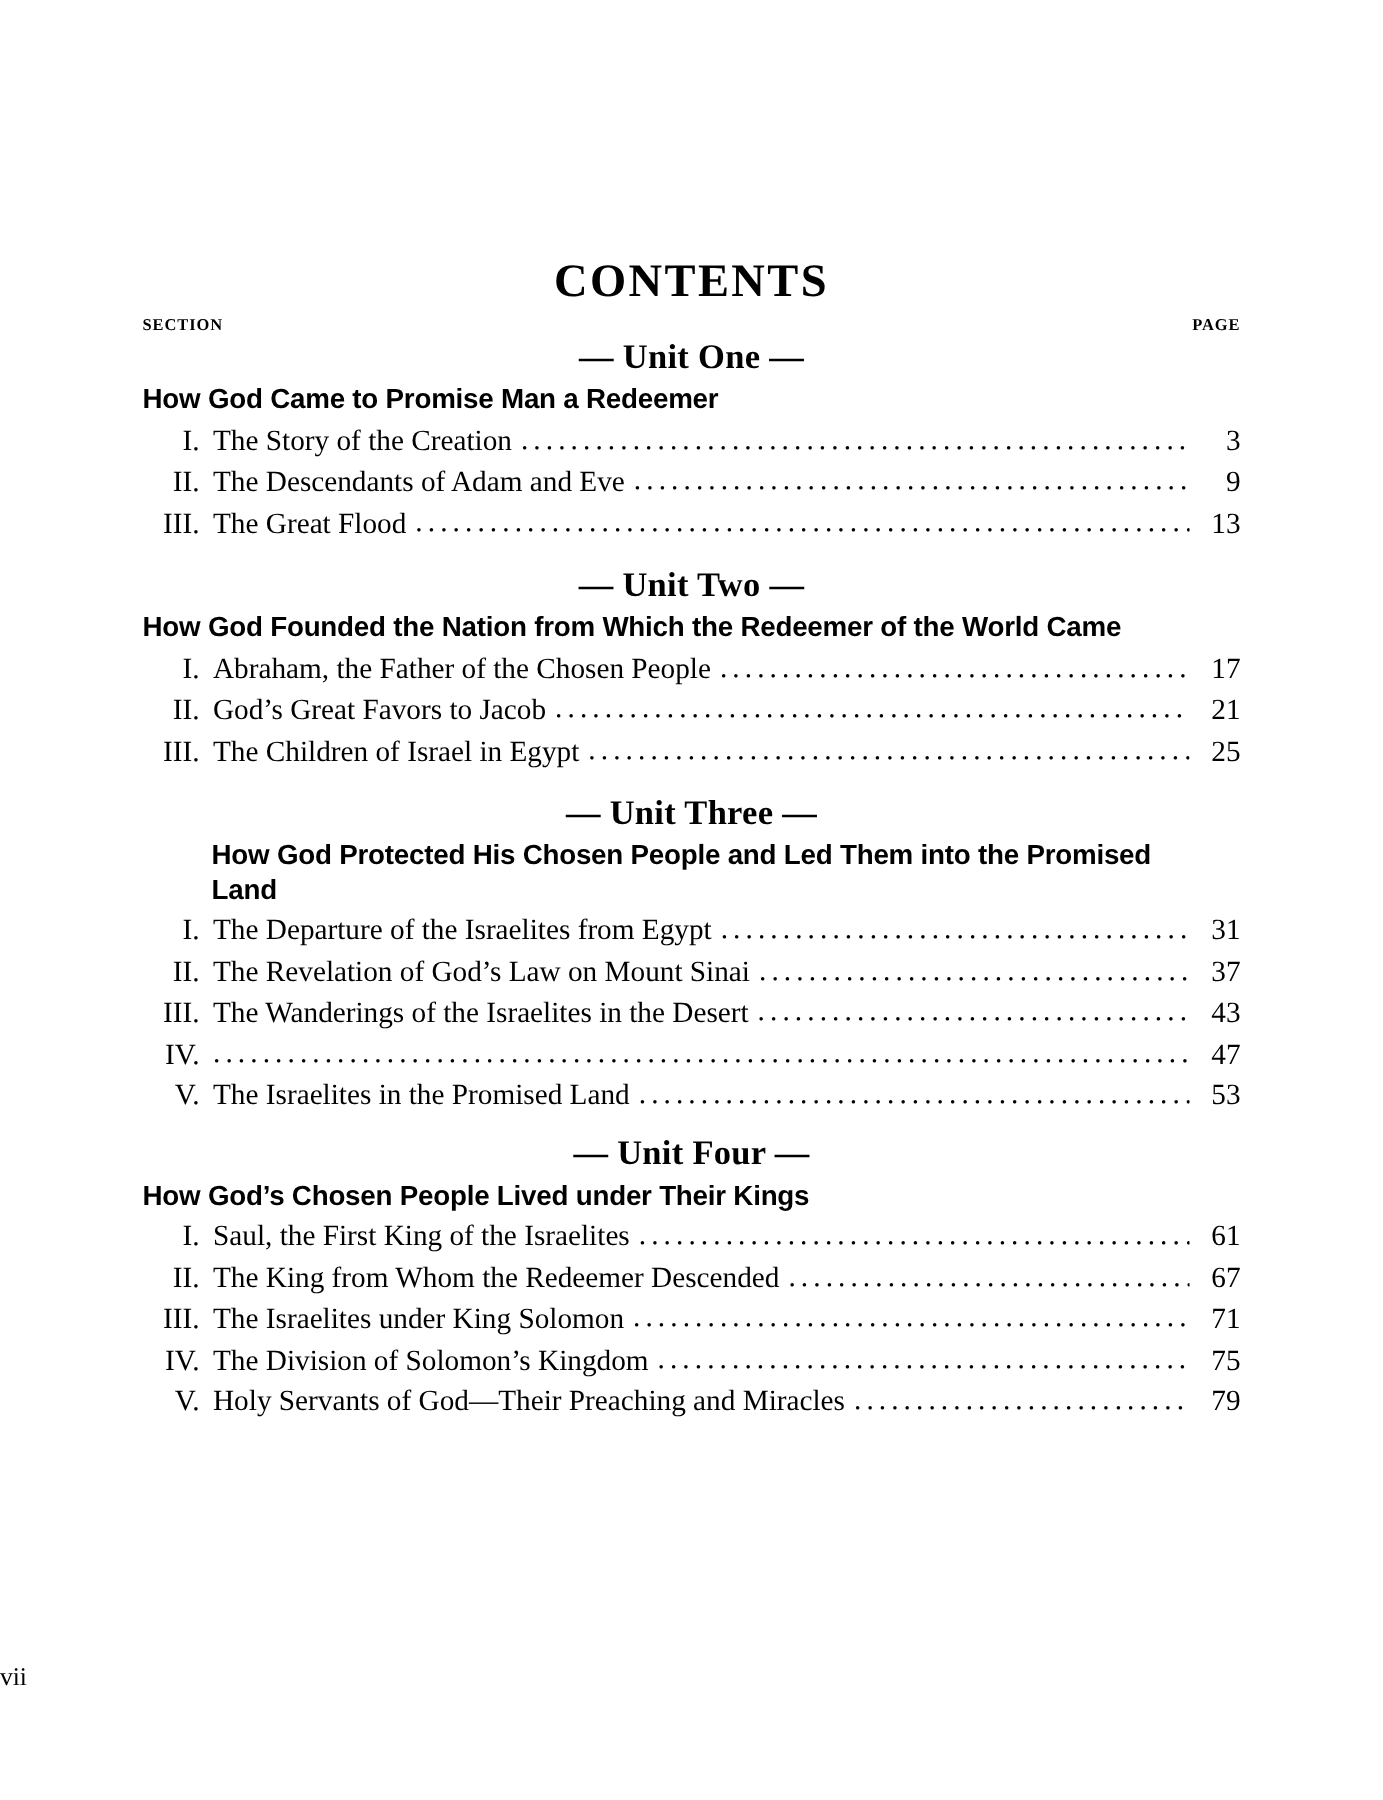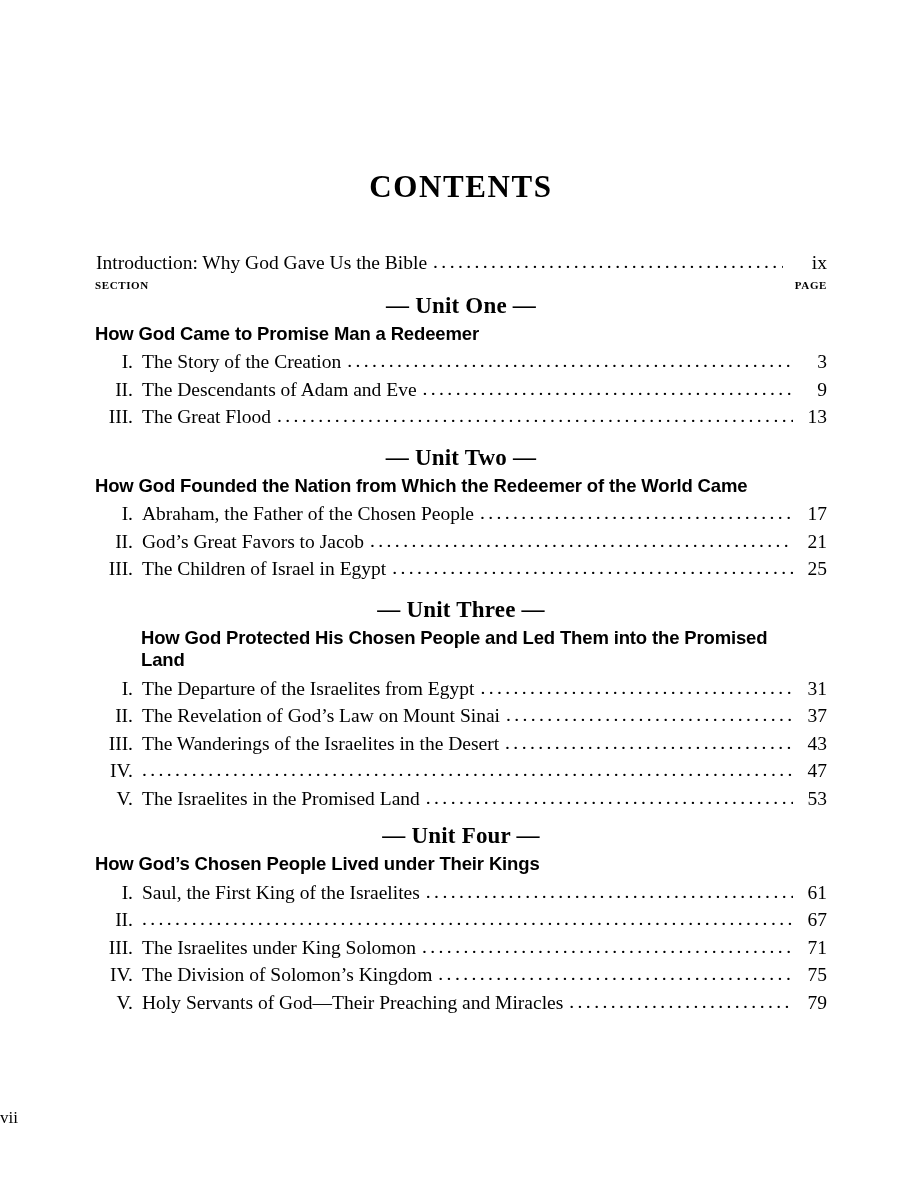--- a/index.html
+++ b/index.html
@@ -153,25 +153,20 @@
     font-family: "Liberation Serif", "DejaVu Serif", serif;
   }
 </style>
 </head>
 <body>
 
 <div class="page">
 
   <h1 class="contents-title">CONTENTS</h1>
 
-  <div class="toc-row intro-row">
-    <span class="toc-label">Introduction: Why God Gave Us the Bible</span>
-    <span class="toc-leader"></span>
-    <span class="toc-page">ix</span>
-  </div>
 
 
   <div class="col-head-band">
     <span class="col-head left">SECTION</span>
     <span class="col-head right">PAGE</span>
   </div>
 
   <div class="unit u1">
     <div class="unit-title">— Unit One —</div>
     <div class="unit-sub">How God Came to Promise Man a Redeemer</div>
@@ -263,20 +258,21 @@
     <div class="unit-sub">How God’s Chosen People Lived under Their Kings</div>
     <div class="unit-entries">
       <div class="toc-row">
         <span class="toc-num">I.</span>
         <span class="toc-label">Saul, the First King of the Israelites</span>
         <span class="toc-leader"></span>
         <span class="toc-page">61</span>
       </div>
       <div class="toc-row">
         <span class="toc-num">II.</span>
+        <span class="toc-label">The King from Whom the Redeemer Descended</span>
         <span class="toc-leader"></span>
         <span class="toc-page">67</span>
       </div>
       <div class="toc-row">
         <span class="toc-num">III.</span>
         <span class="toc-label">The Israelites under King Solomon</span>
         <span class="toc-leader"></span>
         <span class="toc-page">71</span>
       </div>
       <div class="toc-row">

